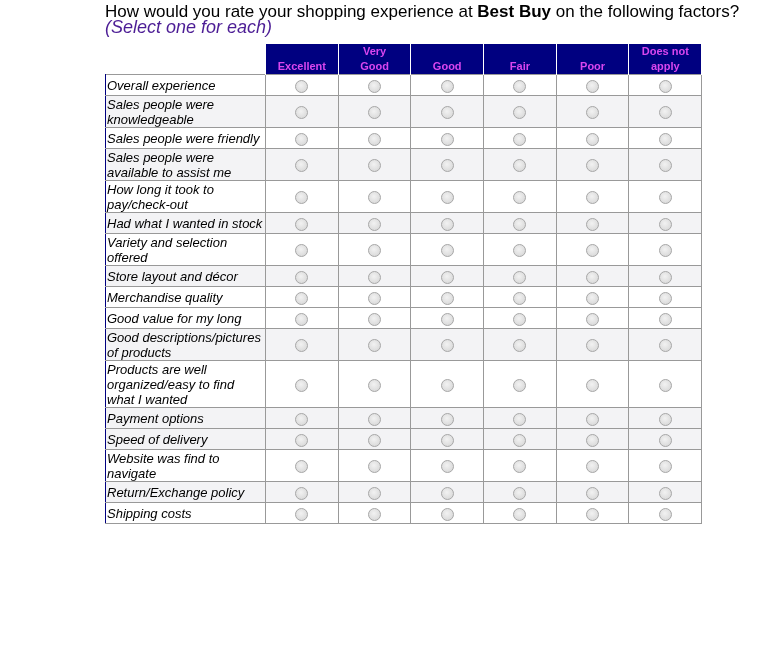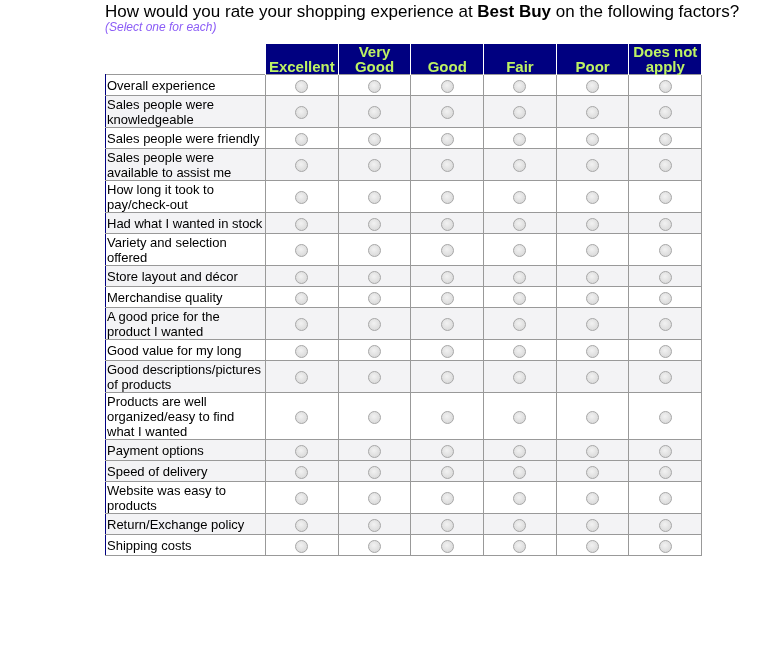--- a/index.html
+++ b/index.html
@@ -1,30 +1,30 @@
 <!DOCTYPE html>
 <html><head>
 <meta charset="utf-8">
 <style>
   html, body { margin: 0; padding: 0; background: #ffffff; }
   body { width: 780px; height: 655px; overflow: hidden; position: relative;
          font-family: "Liberation Sans", sans-serif; font-size: 13px; color: #000; }
   .question { position: absolute; left: 105px; top: 4px; font-size: 17px; line-height: 15px; }
   .question b { font-weight: bold; }
-  .instruction { position: absolute; left: 105px; top: 20px; font-size: 12px; color: #8b5cf6; font-style: italic; line-height: 14px; }
+  .instruction { position: absolute; left: 105px; top: 20px; font-size: 18px; color: #4c1d95; font-style: italic; line-height: 14px; }
   table.grid { position: absolute; left: 105px; top: 44px; border-collapse: collapse; table-layout: fixed; }
   table.grid col.labelcol { width: 160px; }
   table.grid col.optcol { width: 72.7px; }
-  th.hdr { background: #000080; color: #bef264; font-weight: bold; font-size: 15px;
+  th.hdr { background: #000080; color: #d946ef; font-weight: bold; font-size: 11px;
            line-height: 15px; height: 28px; padding: 0; vertical-align: bottom; text-align: center;
            border-left: 1px solid #ffffff; border-right: 1px solid #ffffff; }
   th.blank { background: #ffffff; border: none; }
   td { border: 1px solid #999999; padding: 0; }
   td.label { border-left: 1px solid #000080; text-align: left; vertical-align: middle;
-             padding: 0 1px 0 1px; font-size: 13px; line-height: 15px; }
+             padding: 0 1px 0 1px; font-size: 13px; line-height: 15px; font-style: italic; }
   td.opt { text-align: center; vertical-align: middle; }
   tr.odd td { background: #ffffff; }
   tr.even td { background: #f3f3f5; }
   .radio { display: inline-block; width: 11px; height: 11px; border-radius: 50%;
            border: 1px solid #a8a8a8; background: radial-gradient(circle at 45% 40%, #f2f2f2 0%, #dcdcdc 70%, #cfcfcf 100%);
            vertical-align: middle; cursor: pointer; }
   tr.h1 td { height: 20px; }
   tr.h2 td { height: 31px; }
   tr.h3 td { height: 46px; }
 </style>
@@ -148,29 +148,20 @@
       </tr>
       <tr class="odd h1">
         <td class="label">Merchandise quality</td>
         <td class="opt"><span class="radio"></span></td>
         <td class="opt"><span class="radio"></span></td>
         <td class="opt"><span class="radio"></span></td>
         <td class="opt"><span class="radio"></span></td>
         <td class="opt"><span class="radio"></span></td>
         <td class="opt"><span class="radio"></span></td>
       </tr>
-      <tr class="even h2">
-        <td class="label">A good price for the product I wanted</td>
-        <td class="opt"><span class="radio"></span></td>
-        <td class="opt"><span class="radio"></span></td>
-        <td class="opt"><span class="radio"></span></td>
-        <td class="opt"><span class="radio"></span></td>
-        <td class="opt"><span class="radio"></span></td>
-        <td class="opt"><span class="radio"></span></td>
-      </tr>
       <tr class="odd h1">
         <td class="label">Good value for my long</td>
         <td class="opt"><span class="radio"></span></td>
         <td class="opt"><span class="radio"></span></td>
         <td class="opt"><span class="radio"></span></td>
         <td class="opt"><span class="radio"></span></td>
         <td class="opt"><span class="radio"></span></td>
         <td class="opt"><span class="radio"></span></td>
       </tr>
       <tr class="even h2">
@@ -203,21 +194,21 @@
       <tr class="even h1">
         <td class="label">Speed of delivery</td>
         <td class="opt"><span class="radio"></span></td>
         <td class="opt"><span class="radio"></span></td>
         <td class="opt"><span class="radio"></span></td>
         <td class="opt"><span class="radio"></span></td>
         <td class="opt"><span class="radio"></span></td>
         <td class="opt"><span class="radio"></span></td>
       </tr>
       <tr class="odd h2">
-        <td class="label">Website was easy to products</td>
+        <td class="label">Website was find to navigate</td>
         <td class="opt"><span class="radio"></span></td>
         <td class="opt"><span class="radio"></span></td>
         <td class="opt"><span class="radio"></span></td>
         <td class="opt"><span class="radio"></span></td>
         <td class="opt"><span class="radio"></span></td>
         <td class="opt"><span class="radio"></span></td>
       </tr>
       <tr class="even h1">
         <td class="label">Return/Exchange policy</td>
         <td class="opt"><span class="radio"></span></td>

